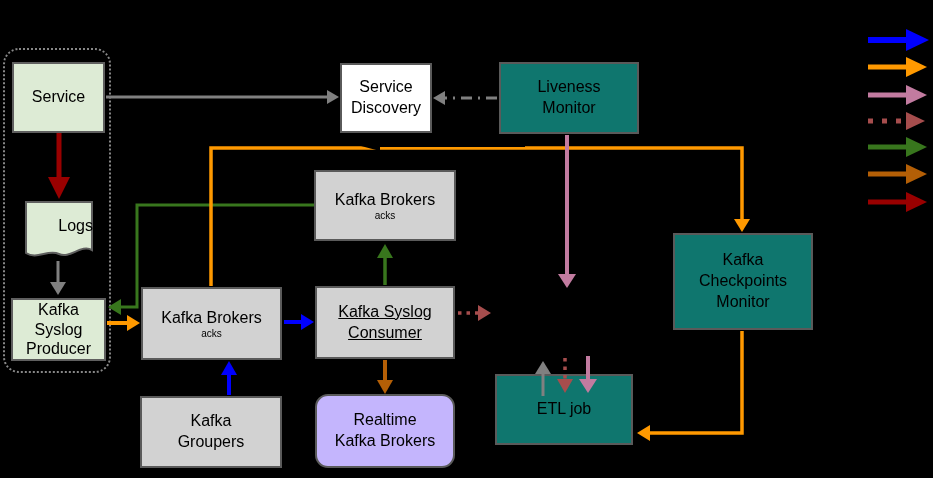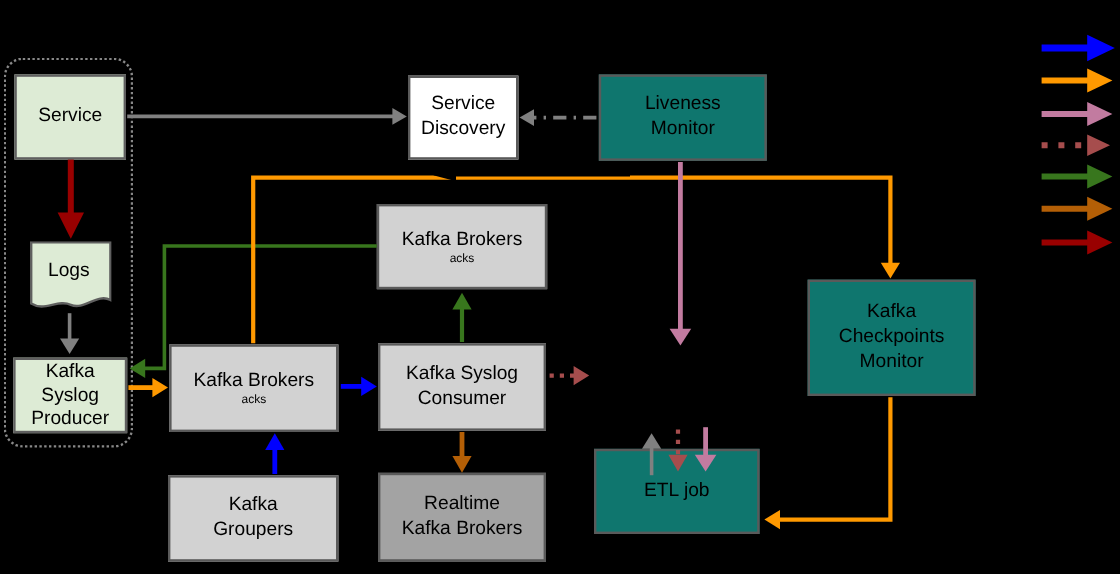--- a/index.html
+++ b/index.html
@@ -5,28 +5,28 @@
   html,body{margin:0;padding:0;background:#000;}
   .stage{position:relative;width:933px;height:478px;background:#000;
          font-family:"Liberation Sans",sans-serif;overflow:hidden;}
   .node{position:absolute;display:flex;flex-direction:column;align-items:center;
         justify-content:center;text-align:center;font-size:16px;color:#000;
         line-height:1.3;white-space:pre-line;box-sizing:border-box;
         border:2px solid #5a5a5a;}
   .green{background:#ddebd5;border-color:#5f5f5f;}
   .gray {background:#d2d2d2;}
   .cream{background:#0f766e;}
-  .peach{background:#a3a3a3;}
+  .peach{background:#c4b5fd;border-radius:13px;}
   .white{background:#ffffff;}
   .sub{font-size:10px;line-height:1.1;}
   .group-dotted{position:absolute;left:3px;top:48px;width:108px;height:325px;
         border:2px dotted #888;border-radius:16px;box-sizing:border-box;}
   .shape-node{position:absolute;}
   .shape-node svg{position:absolute;left:0;top:0;}
-  .shape-label{position:absolute;width:100%;text-align:left;font-size:16px;color:#000;padding-left:15px;}
+  .shape-label{position:absolute;width:100%;text-align:right;font-size:16px;color:#000;}
   .edges{position:absolute;left:0;top:0;pointer-events:none;}
 </style>
 </head>
 <body>
 
 <div class="stage">
 
   <div class="group-dotted"></div>
 
   <div class="node green" style="left:12px;top:62px;width:93px;height:71px;">
@@ -59,21 +59,21 @@
   <div class="node gray" style="left:314px;top:170px;width:142px;height:71px;">
     <span>Kafka Brokers</span>
     <span class="sub">acks</span>
   </div>
 
   <div class="node gray" style="left:141px;top:287px;width:141px;height:73px;">
     <span>Kafka Brokers</span>
     <span class="sub">acks</span>
   </div>
 
-  <div class="node gray" style="left:315px;top:286px;width:140px;height:73px;">
+  <div class="node gray" style="left:315px;top:286px;width:140px;height:73px;text-decoration:underline;">
     <span>Kafka Syslog
 Consumer</span>
   </div>
 
 
   <div class="node cream" style="left:673px;top:233px;width:140px;height:97px;">
     <span>Kafka
 Checkpoints
 Monitor</span>
   </div>

